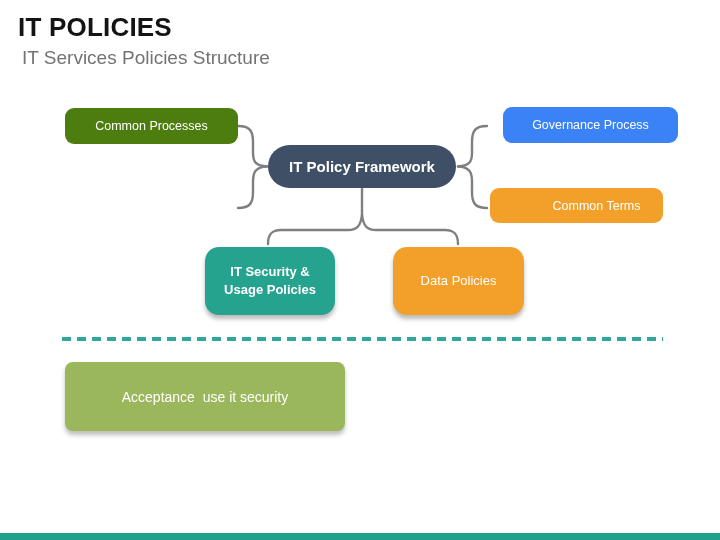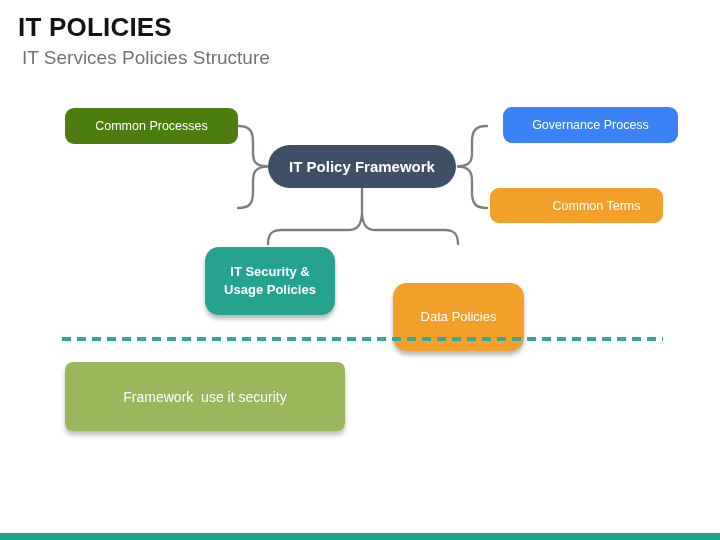--- a/index.html
+++ b/index.html
@@ -53,21 +53,21 @@
     font-weight: 700;
   }
   .node-mid {
     font-size: 13px;
     line-height: 1.35;
     border-radius: 14px;
     box-shadow: 0 4px 4px rgba(130,130,130,0.55);
     padding: 4px 10px;
   }
   .node-it-security  { left: 205px; top: 247px; width: 130px; height: 68px; background: #26a38f; font-weight: bold; }
-  .node-data-policies{ left: 393px; top: 247px; width: 131px; height: 68px; background: #f3a02a; margin-top: 36px; }
+  .node-data-policies{ left: 393px; top: 247px; width: 131px; height: 68px; background: #f3a02a; }
   .divider-dashed {
     position: absolute;
     left: 62px; top: 337px;
     width: 601px; height: 3.5px;
     background: repeating-linear-gradient(90deg, #2fa79c 0px, #2fa79c 9px, transparent 9px, transparent 15px);
   }
   .node-bottom {
     font-size: 14px;
     border-radius: 8px;
     box-shadow: 0 4px 4px rgba(130,130,130,0.5);
@@ -126,19 +126,19 @@
     <span>IT Security &amp; Usage Policies</span>
   </div>
 
   <div class="node node-mid node-data-policies">
     <span>Data Policies</span>
   </div>
 
   <div class="divider-dashed"></div>
 
   <div class="node node-bottom node-acceptance">
-    <span style="white-space: pre-wrap;">Framework  use it security</span>
+    <span style="white-space: pre-wrap;">Acceptance  use it security</span>
   </div>
 
 
   <div class="footer-bar"></div>
 
 </div>
 
 </body></html>

